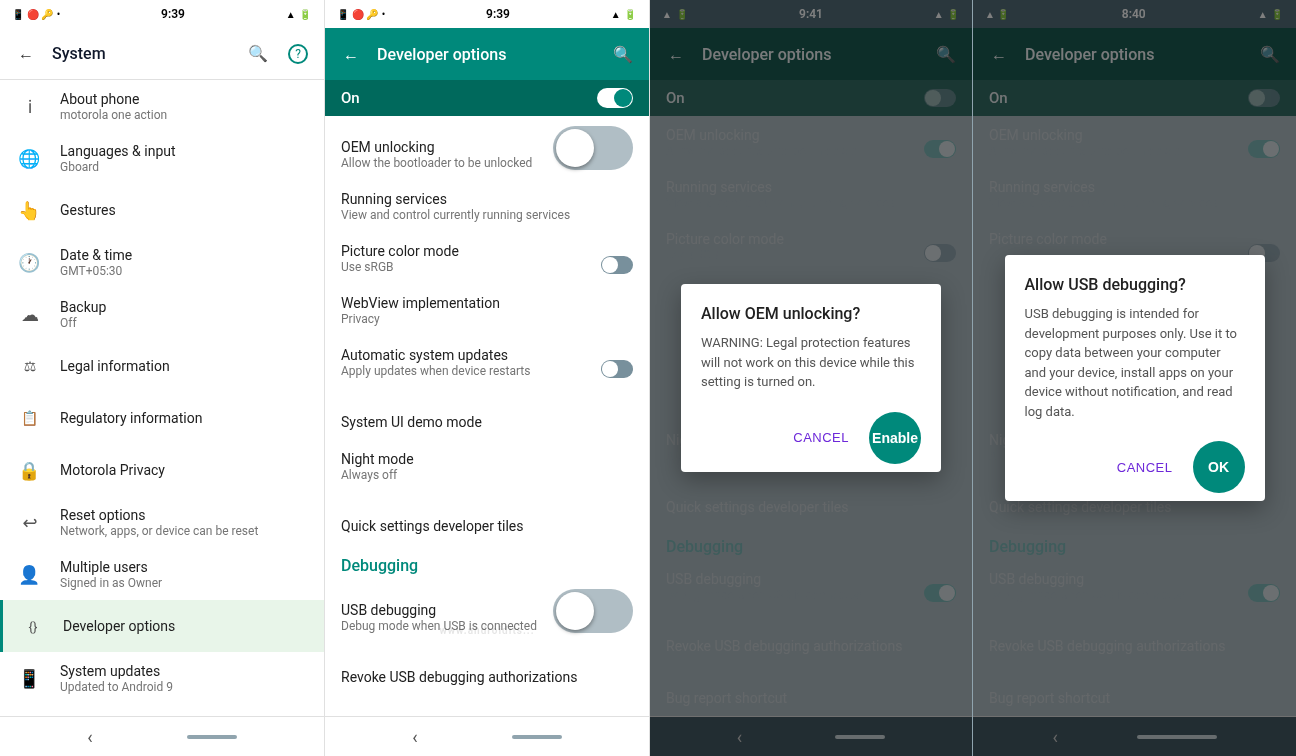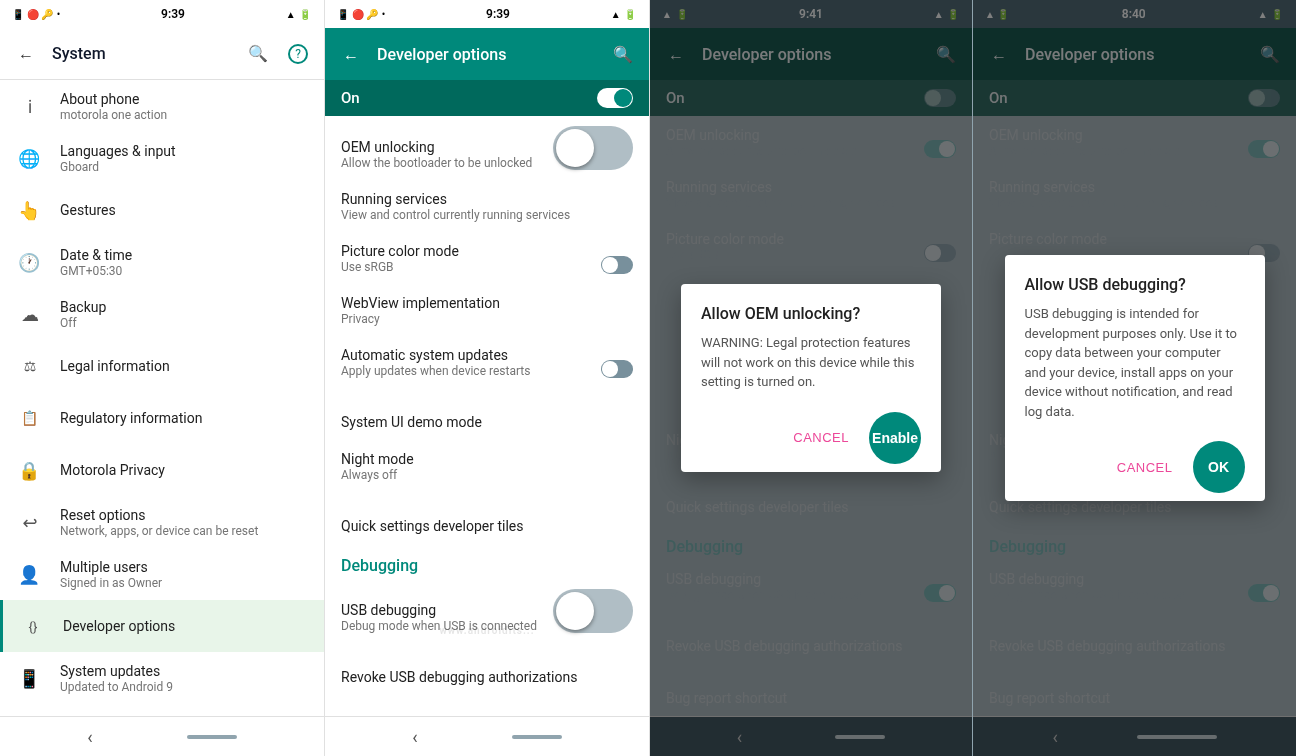--- a/index.html
+++ b/index.html
@@ -301,21 +301,21 @@
       font-weight: 500;
       background: none;
       border: none;
       border-radius: 3px;
       cursor: pointer;
       text-transform: uppercase;
       letter-spacing: 0.5px;
     }
 
     .dialog-btn.teal {
-      color: #ec4899;
+      color: #6d28d9;
     }
 
     .dialog-btn-circle {
       width: 52px;
       height: 52px;
       border-radius: 50%;
       background: #00897b;
       color: #fff;
       font-size: 14px;
       font-weight: 700;

